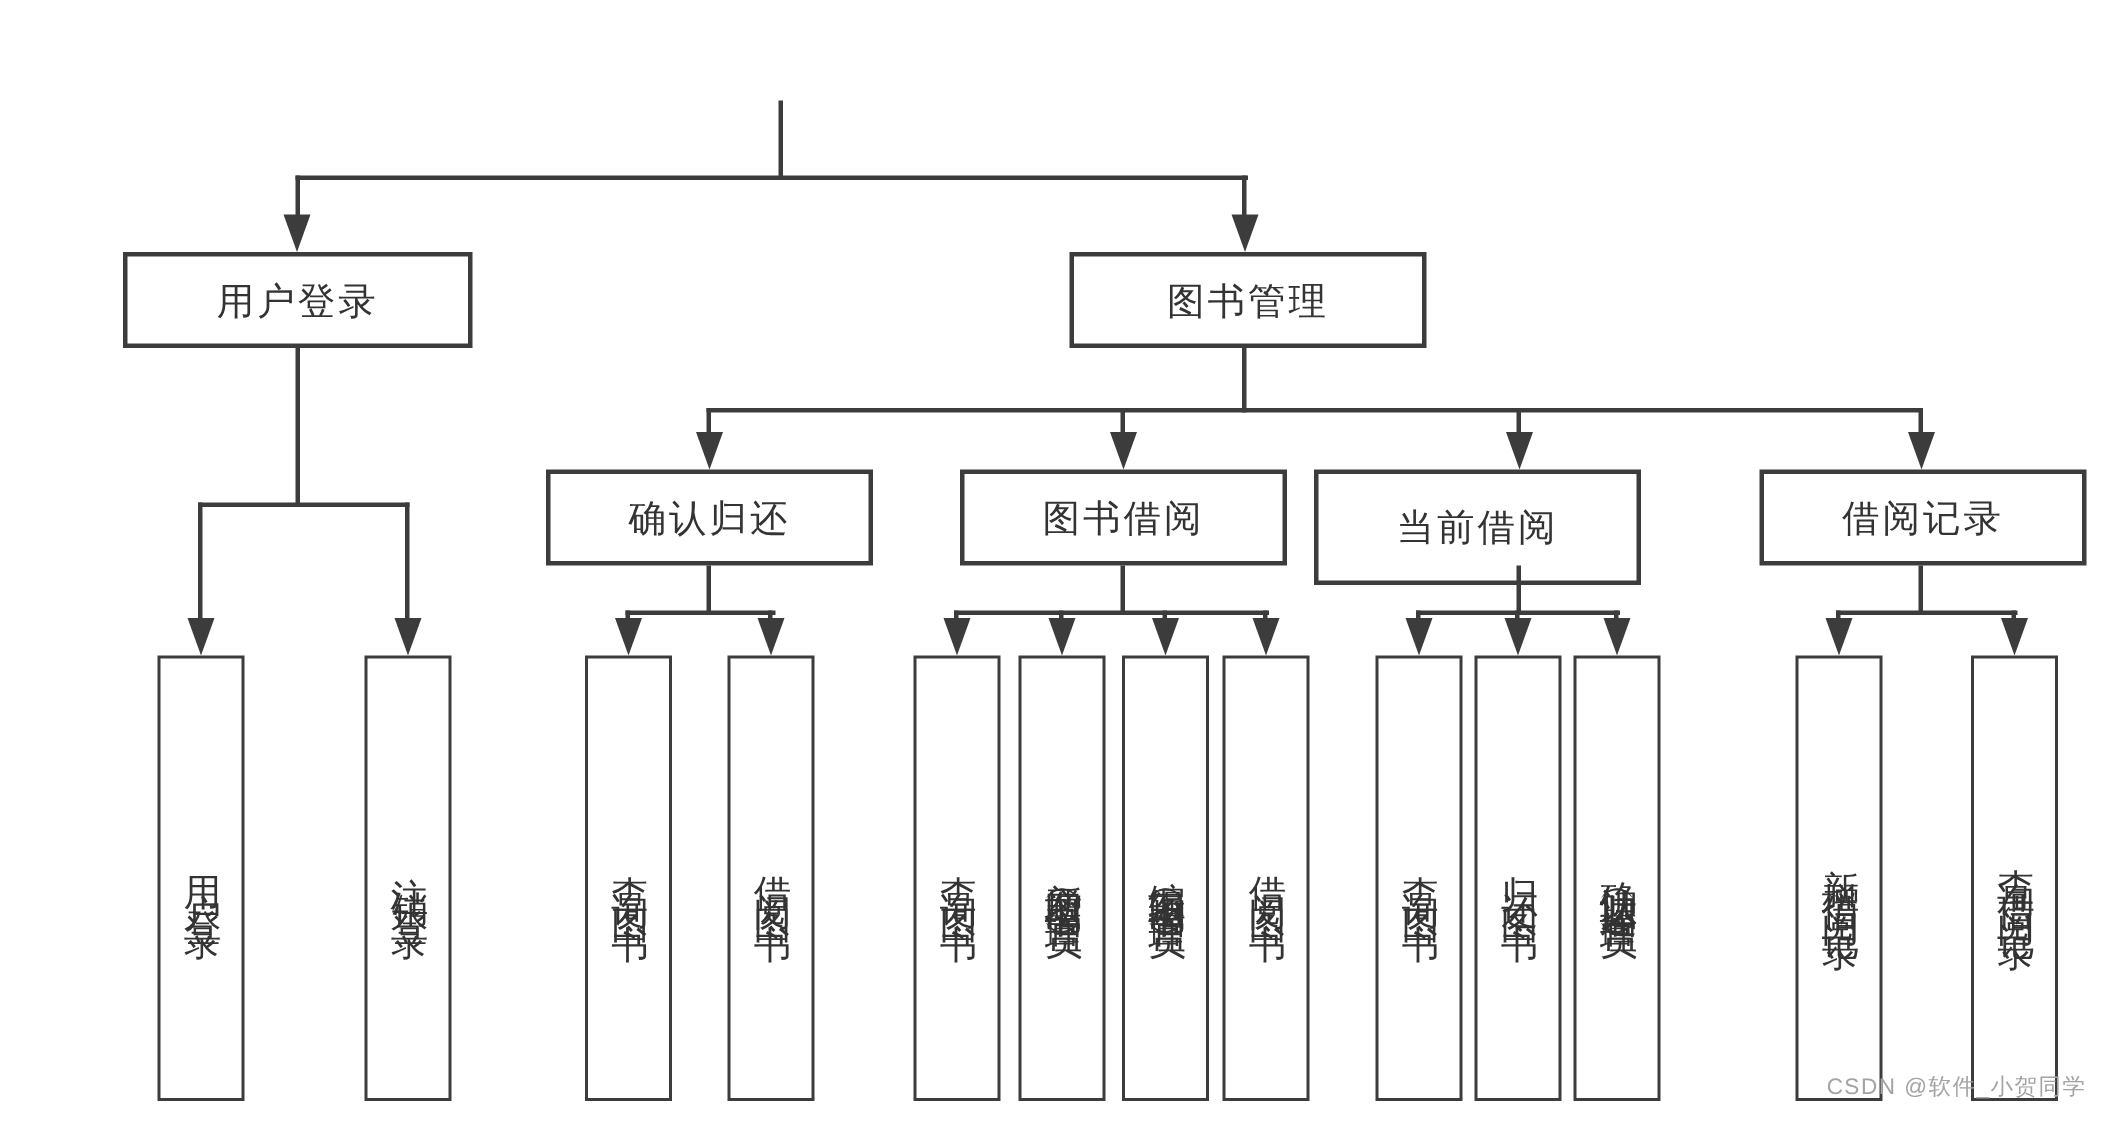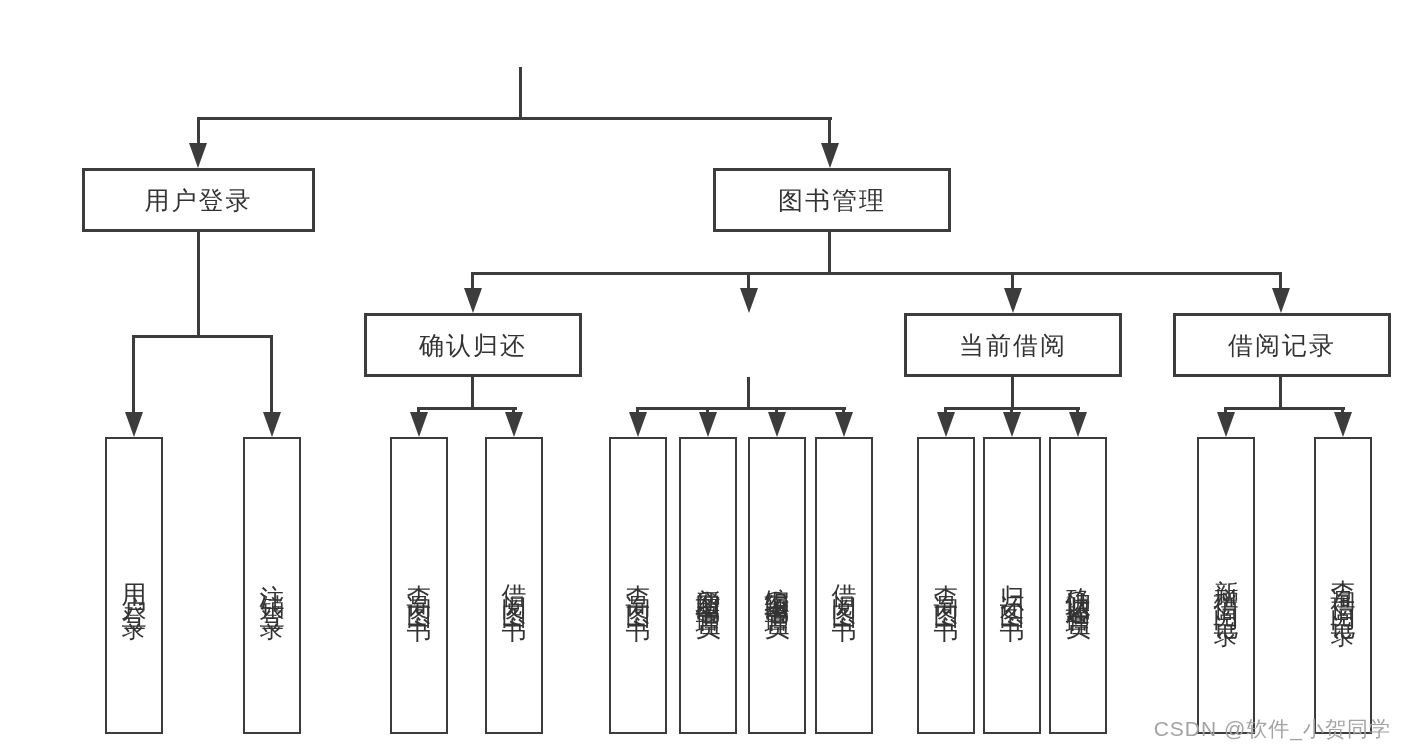--- a/index.html
+++ b/index.html
@@ -26,40 +26,43 @@
   
   .vl{position:absolute;width:3px;background:#3c3c3c;}
   .hl{position:absolute;height:3px;background:#3c3c3c;}
   .arrow{
     position:absolute;width:0;height:0;
     border-left:9px solid transparent;border-right:9px solid transparent;
     border-top:25px solid #3c3c3c;
   }
   .watermark{
     position:absolute;right:14px;top:715px;z-index:6;
-    color:#a3a3a3;font-size:21px;letter-spacing:1px;white-space:nowrap;
+    color:#a3a3a3;font-size:15px;letter-spacing:1px;white-space:nowrap;
   }
 </style>
 </head>
 <body>
 
 <div class="stage">
 
 
   <div class="node" style="left:82px;top:168px;width:233px;height:64px">
     <span>用户登录</span>
   </div>
   <div class="node" style="left:713px;top:168px;width:238px;height:64px">
     <span>图书管理</span>
   </div>
 
   <div class="node" style="left:364px;top:313px;width:218px;height:64px">
     <span>确认归还</span>
   </div>
-  <div class="node" style="left:904px;top:313px;width:218px;height:64px">
+  <div class="node" style="left:640px;top:313px;width:218px;height:64px">
+    <span>图书借阅</span>
+  </div>
+  <div class="node" style="left:876px;top:313px;width:218px;height:77px">
     <span>当前借阅</span>
   </div>
   <div class="node" style="left:1173px;top:313px;width:218px;height:64px">
     <span>借阅记录</span>
   </div>
 
   <div class="vnode" style="left:105px;top:437px;width:58px;height:297px">
     <span>用户登录</span>
   </div>
   <div class="vnode" style="left:243px;top:437px;width:58px;height:297px">

